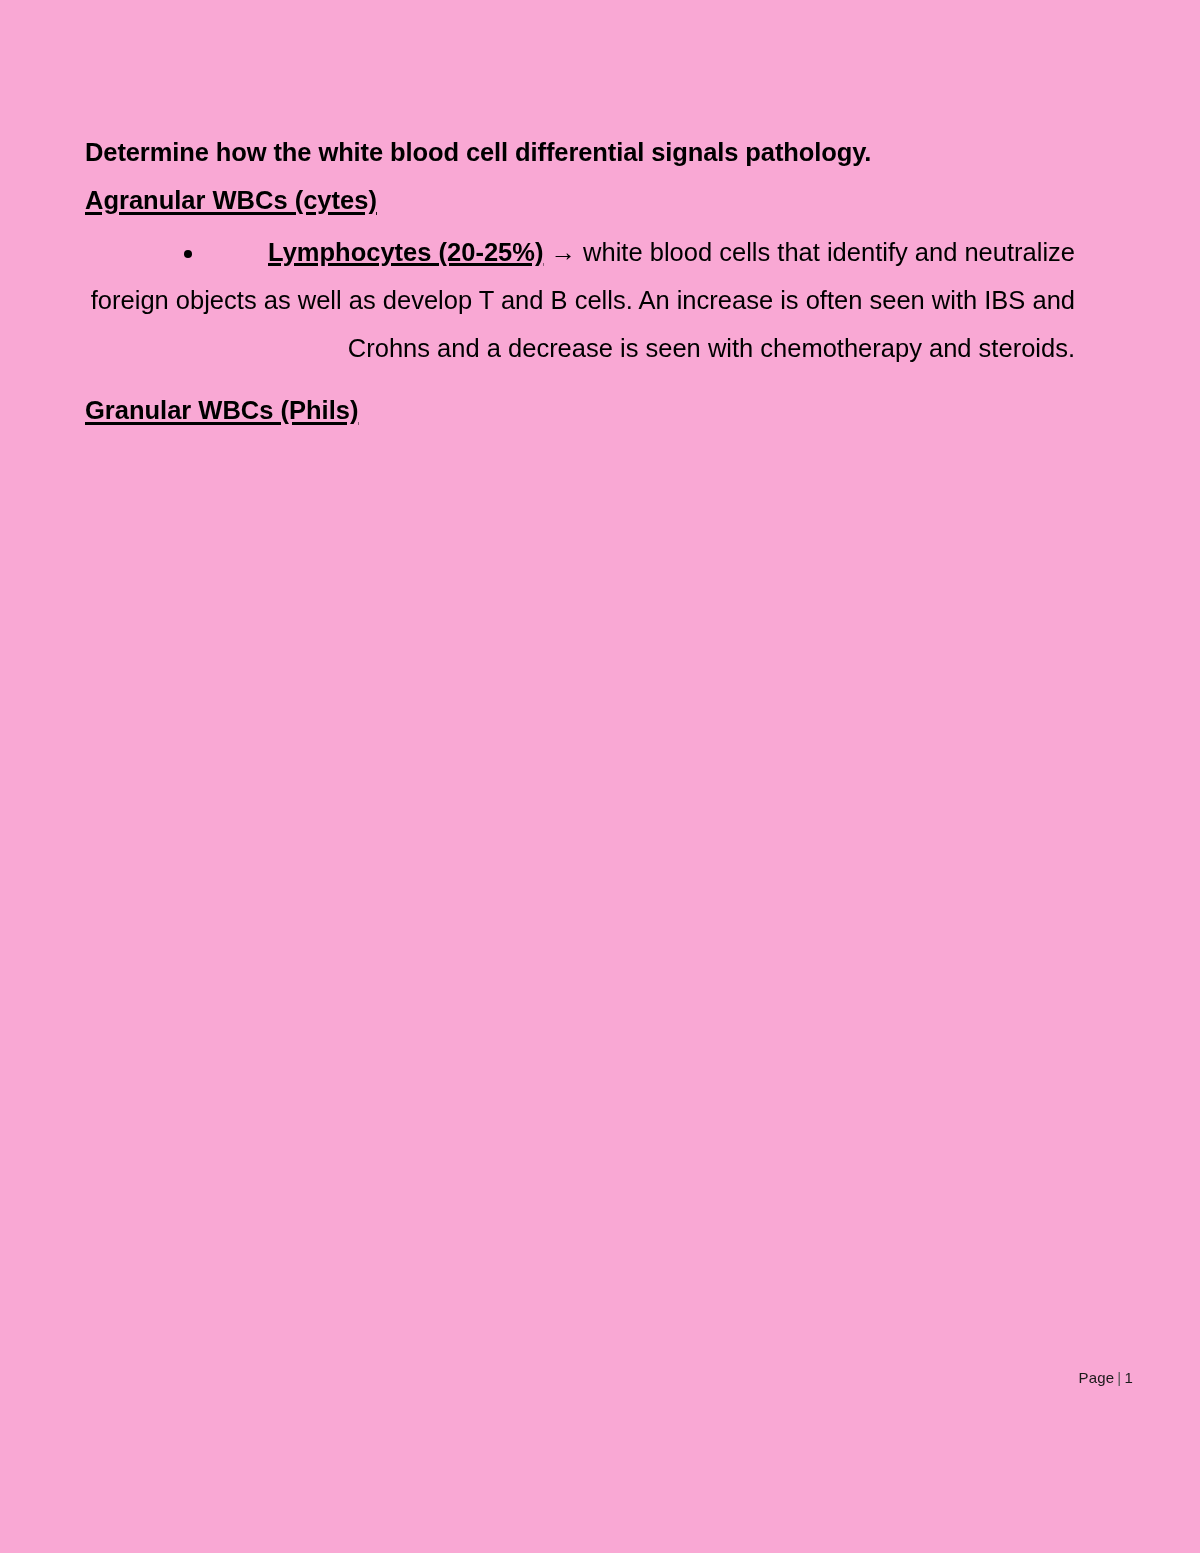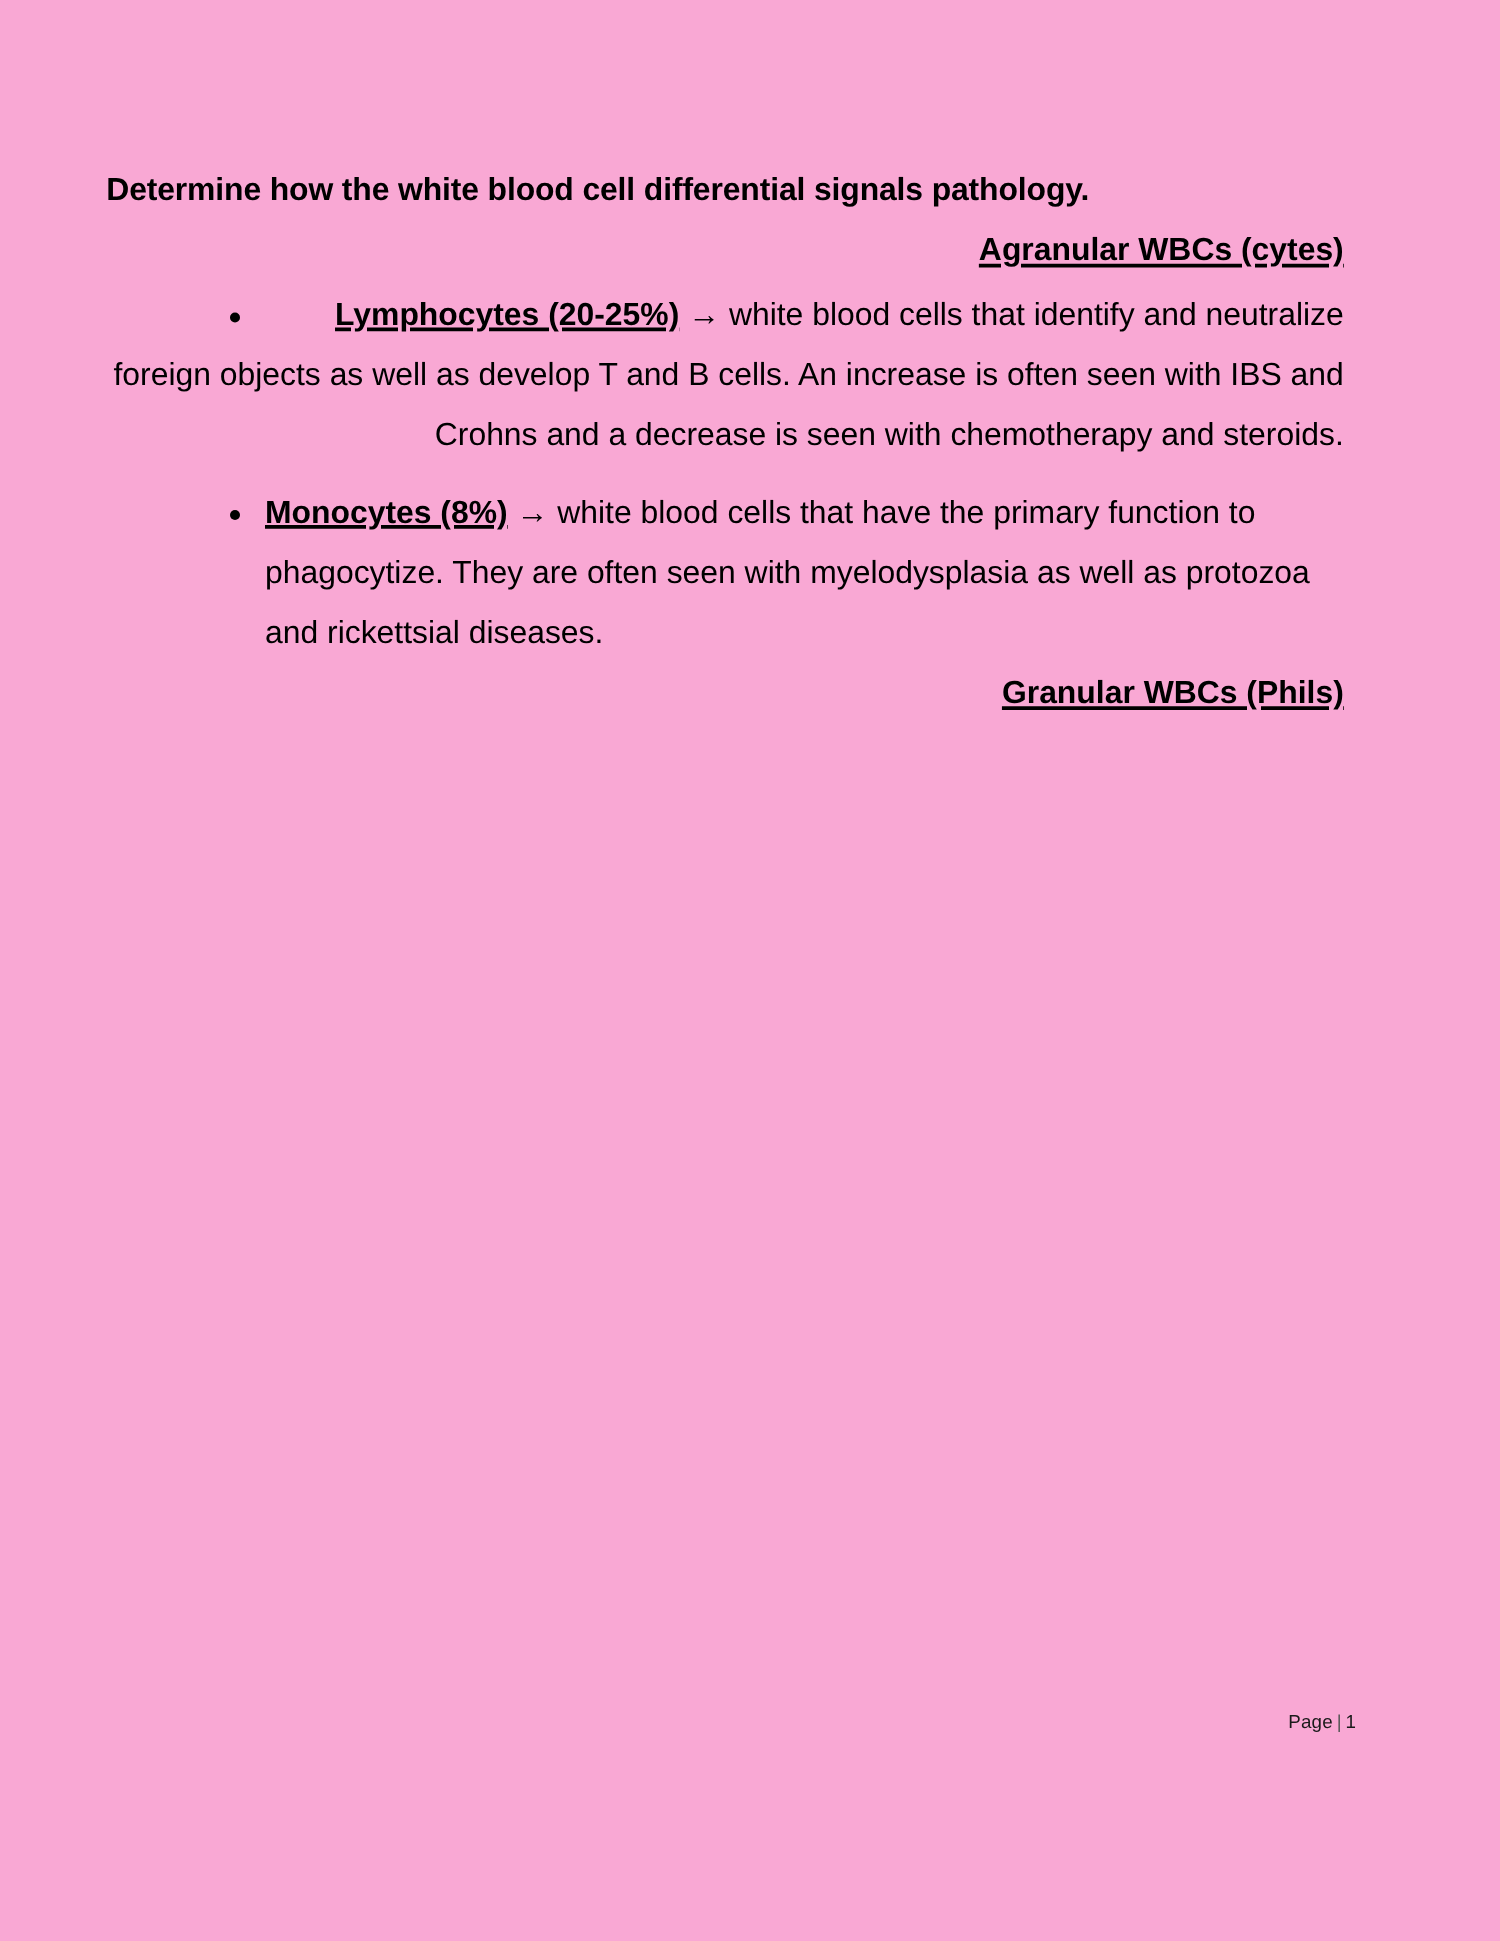--- a/index.html
+++ b/index.html
@@ -39,21 +39,20 @@
     font-weight: bold;
     line-height: 48px;
     margin: 0;
     text-decoration: underline;
     text-decoration-thickness: 3px;
     text-underline-offset: 3px;
     display: inline-block;
   }
   .heading-row {
     line-height: 48px;
-    text-align: right;
   }
   .bullet-row {
     position: relative;
     margin: 0;
     padding-left: 127px;
     font-size: 25.5px;
     line-height: 48px;
   }
   .bullet-row.no-hang {
     padding-left: 0;
@@ -86,21 +85,21 @@
   }
   .gap {
     height: 14px;
   }
   .footer {
     position: absolute;
     left: 0;
     top: 1368px;
     width: 1200px;
     text-align: right;
-    padding-right: 115px;
+    padding-right: 67px;
     box-sizing: border-box;
     font-size: 15px;
     line-height: 20px;
     color: #1a1a1a;
     letter-spacing: 0.2px;
   }
   .footer .sep {
     padding: 0 3px;
     color: #555;
   }
@@ -117,23 +116,20 @@
     <div class="heading-row">
       <span class="section-heading">Agranular WBCs (cytes)</span>
     </div>
 
     <p class="bullet-row no-hang">
       <span class="first-line-indent"></span><span class="bullet-dot" style="left:99px;top:22px"></span><span class="term">Lymphocytes (20-25%)</span><span class="arrow"> </span><span class="arrow">→</span><span> </span><span class="bullet-body">white blood cells that identify and neutralize foreign objects as well as develop T and B cells. An increase is often seen with IBS and Crohns and a decrease is seen with chemotherapy and steroids.</span>
     </p>
 
     <div class="gap"></div>
 
-    <p class="bullet-row">
-      <span class="bullet-dot"></span><span class="term">Monocytes (8%)</span><span class="arrow"> </span><span class="arrow">→</span><span> </span><span class="bullet-body">white blood cells that have the primary function to phagocytize. They are often seen with myelodysplasia as well as protozoa and rickettsial diseases.</span>
-    </p>
 
     <div class="heading-row">
       <span class="section-heading">Granular WBCs (Phils)</span>
     </div>
 
   </div>
 
   <div class="footer">
     <span>Page</span><span class="sep">|</span><span>1</span>
   </div>

